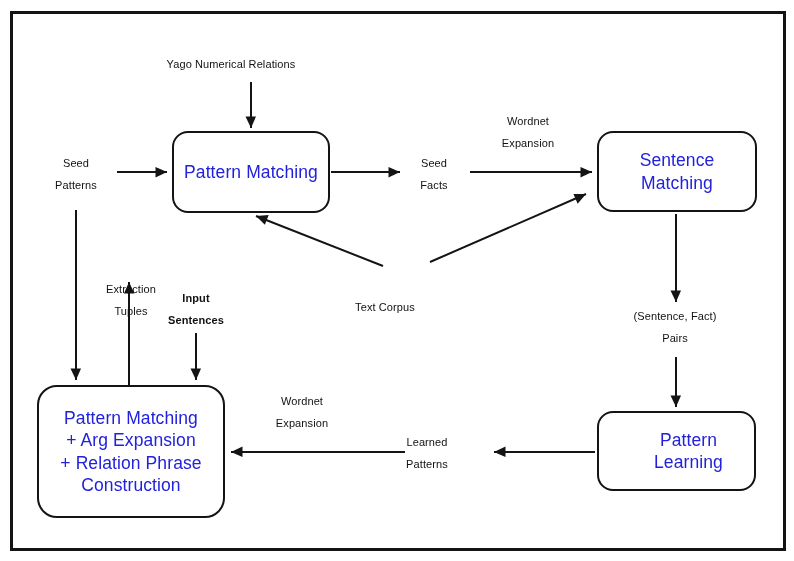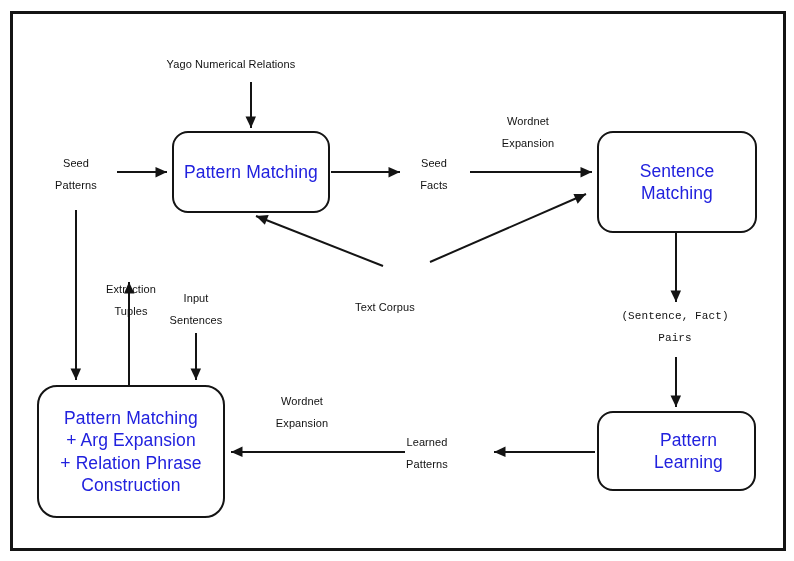--- a/index.html
+++ b/index.html
@@ -87,21 +87,21 @@
       <line x1="595" y1="452" x2="494" y2="452" marker-end="url(#ah)"></line>
       <line x1="405" y1="452" x2="231" y2="452" marker-end="url(#ah)"></line>
       <line x1="76" y1="210" x2="76" y2="380" marker-end="url(#ah)"></line>
       <line x1="129" y1="386" x2="129" y2="282" marker-end="url(#ah)"></line>
       <line x1="196" y1="333" x2="196" y2="380" marker-end="url(#ah)"></line>
     </g>
   </svg>
 
   <div class="node" style="left:172px; top:131px; width:158px; height:82px;">Pattern Matching</div>
 
-  <div class="node" style="left:597px; top:131px; width:160px; height:102px;">Sentence
+  <div class="node" style="left:597px; top:131px; width:160px; height:81px;">Sentence
 Matching</div>
 
   <div class="node" style="left:597px; top:411px; width:159px; height:80px;padding-left:24px;">Pattern
 Learning</div>
 
   <div class="node big" style="left:37px; top:385px; width:188px; height:133px;">Pattern Matching
 + Arg Expansion
 + Relation Phrase
 Construction</div>
 
@@ -114,24 +114,24 @@
 Facts</div>
 
   <div class="lbl" style="left:468px; top:110px; width:120px;">Wordnet
 Expansion</div>
 
   <div class="lbl" style="left:315px; top:271px; width:140px;margin-top:25px;">Text Corpus</div>
 
   <div class="lbl" style="left:71px; top:230px; width:120px;margin-top:48px;">Extraction
 Tuples</div>
 
-  <div class="lbl" style="left:136px; top:287px; width:120px;">Input
+  <div class="lbl" style="left:136px; top:287px; width:120px;font-weight:bold;">Input
 Sentences</div>
 
-  <div class="lbl" style="left:594px; top:305px; width:162px;font-family:Liberation Mono, monospace;">(Sentence, Fact)
+  <div class="lbl" style="left:594px; top:305px; width:162px;">(Sentence, Fact)
 Pairs</div>
 
   <div class="lbl" style="left:367px; top:431px; width:120px;">Learned
 Patterns</div>
 
   <div class="lbl" style="left:242px; top:390px; width:120px;">Wordnet
 Expansion</div>
 </div>
 
 </body></html>

